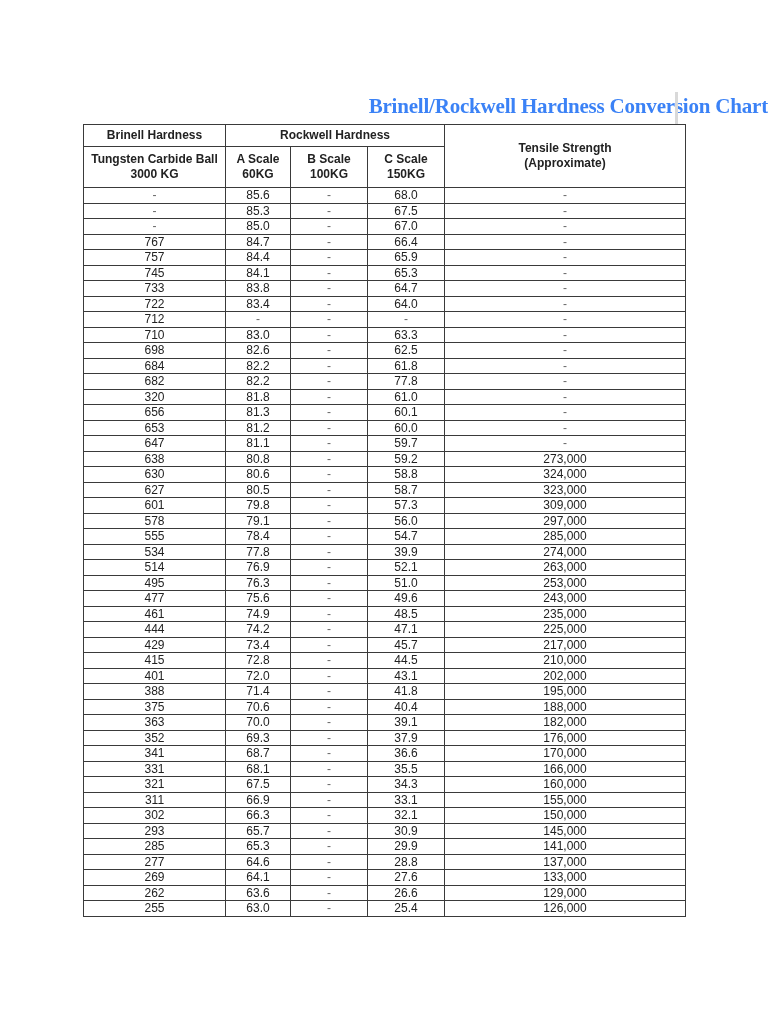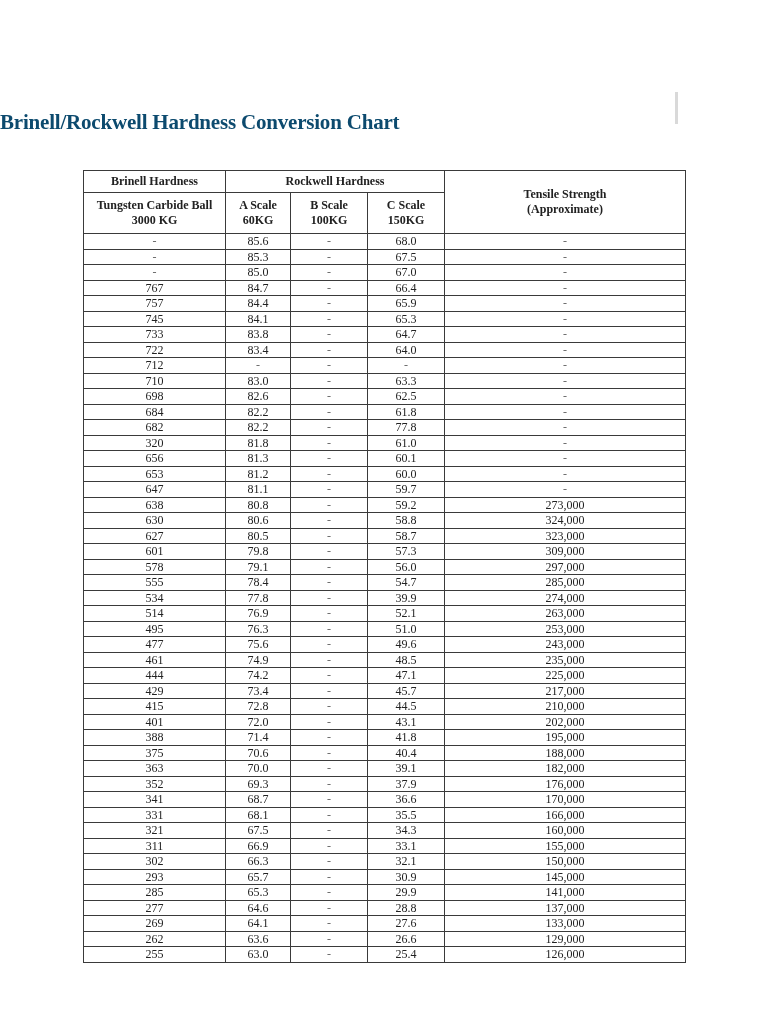--- a/index.html
+++ b/index.html
@@ -1,32 +1,31 @@
 <!DOCTYPE html>
 <html><head>
 <meta charset="utf-8">
 <style>
   html, body { margin: 0; padding: 0; background: #ffffff; }
   body { width: 768px; height: 1024px; position: relative; overflow: hidden; }
   .page-title {
     position: absolute; left: 0; width: 768px; top: 94px;
-    text-align: left;
+    text-align: right;
     font-family: "Liberation Serif", serif; font-weight: bold; font-size: 21px;
-    color: #0c4a6e; letter-spacing: -0.2px; margin-top: 16px;
+    color: #3b82f6; letter-spacing: -0.2px;
   }
   .edge-mark {
     position: absolute; left: 675px; top: 92px; width: 3px; height: 32px;
     background: #d9d9d9;
   }
   table.chart {
     position: absolute; left: 83px; top: 124px;
     border-collapse: collapse;
-    font-family: Liberation Serif, serif; color: #222;
+    font-family: Liberation Sans, sans-serif; color: #222;
     table-layout: fixed;
-    margin-top: 46px;
   }
   table.chart col.c1 { width: 142px; }
   table.chart col.c2 { width: 65px; }
   table.chart col.c3 { width: 77px; }
   table.chart col.c4 { width: 77px; }
   table.chart col.c5 { width: 241px; }
   table.chart th, table.chart td {
     border: 1px solid #3a3a3a; text-align: center; padding: 0;
   }
   table.chart th { font-weight: bold; font-size: 12px; line-height: 15px; color: #222; }

